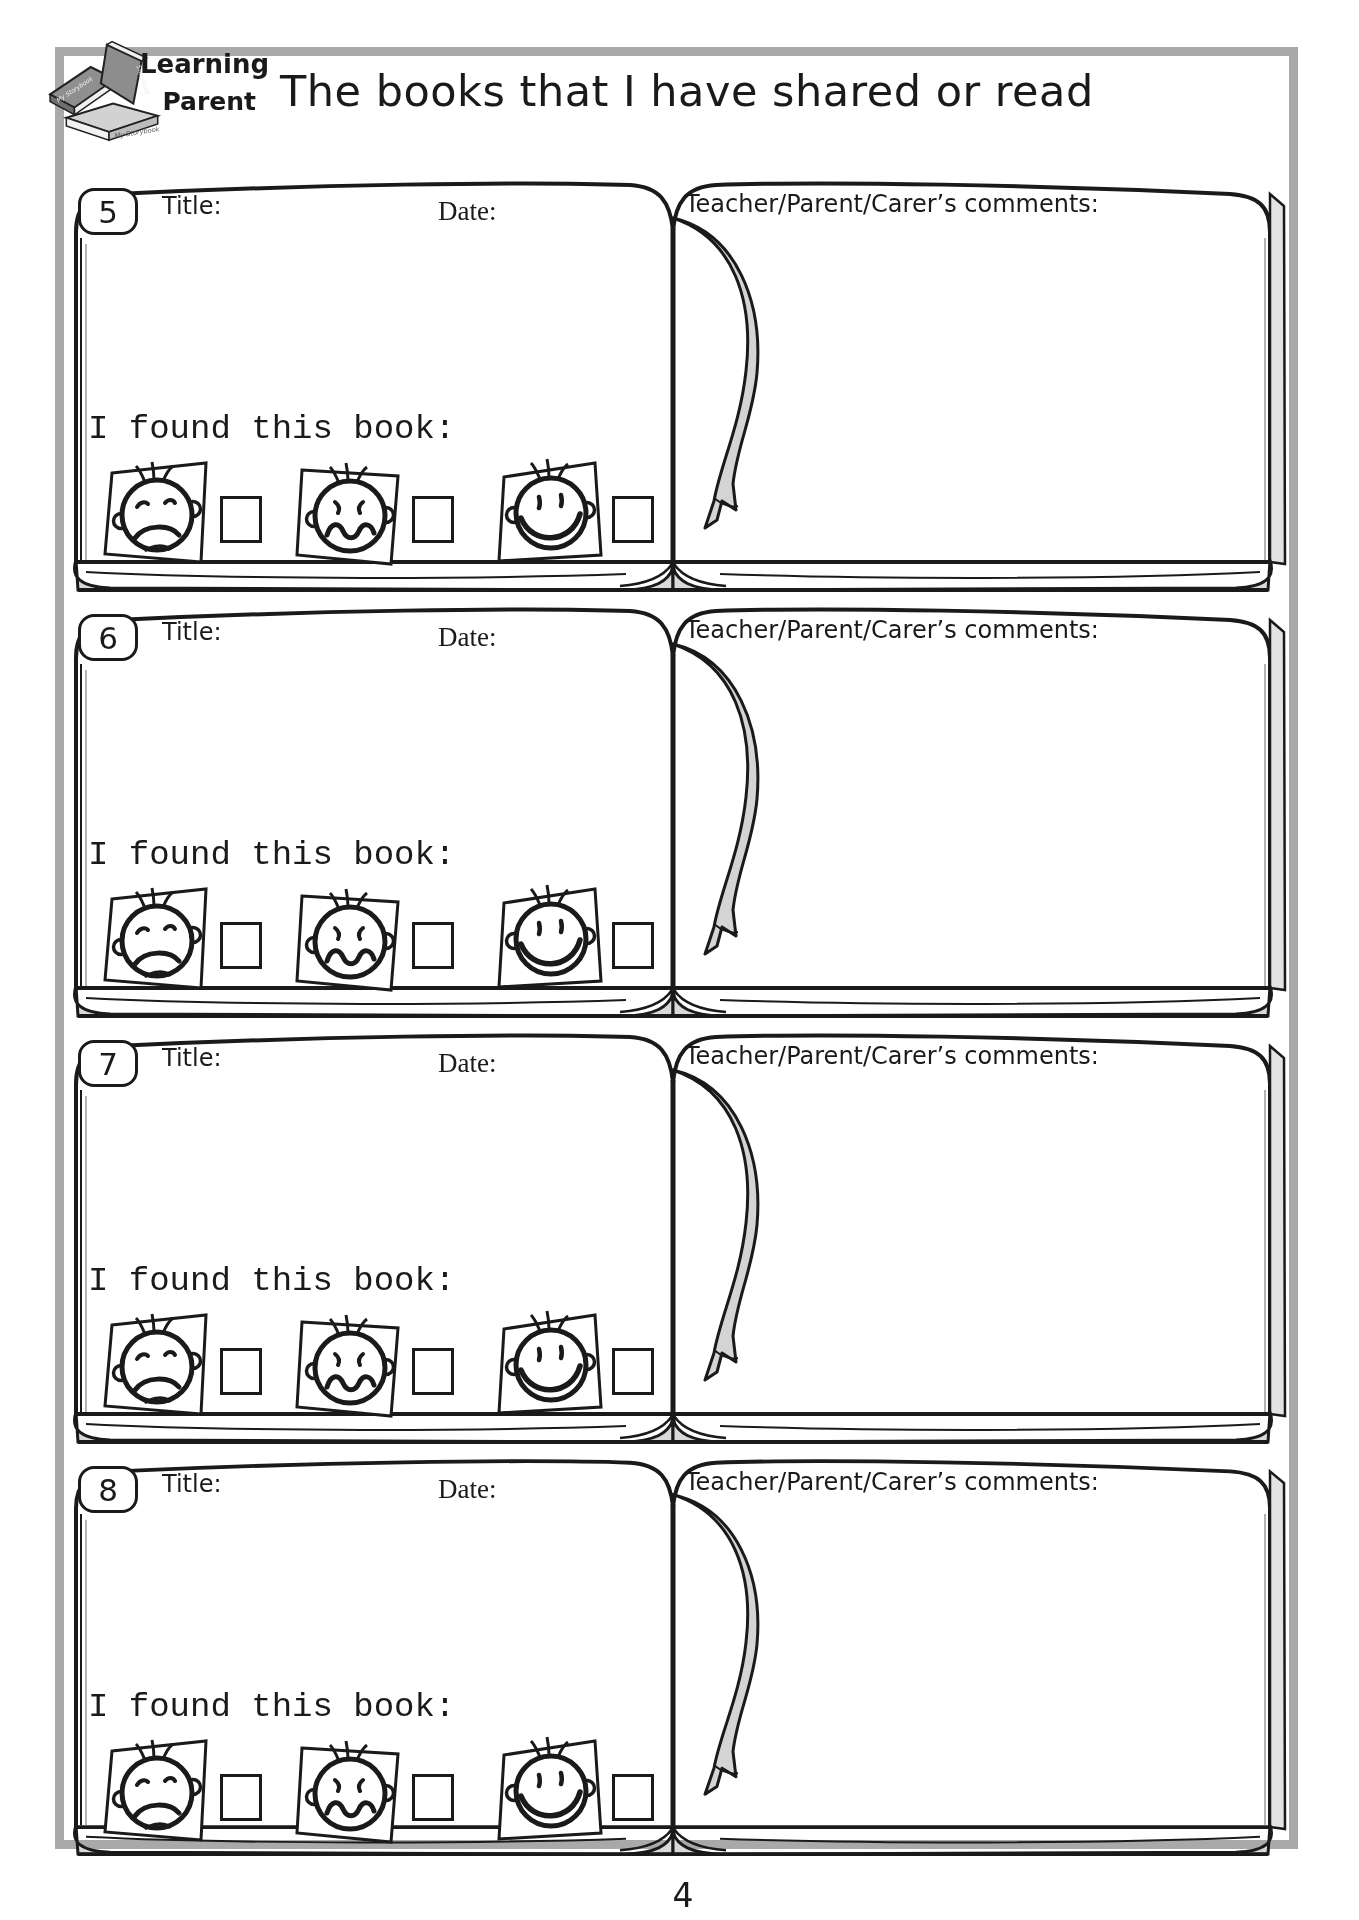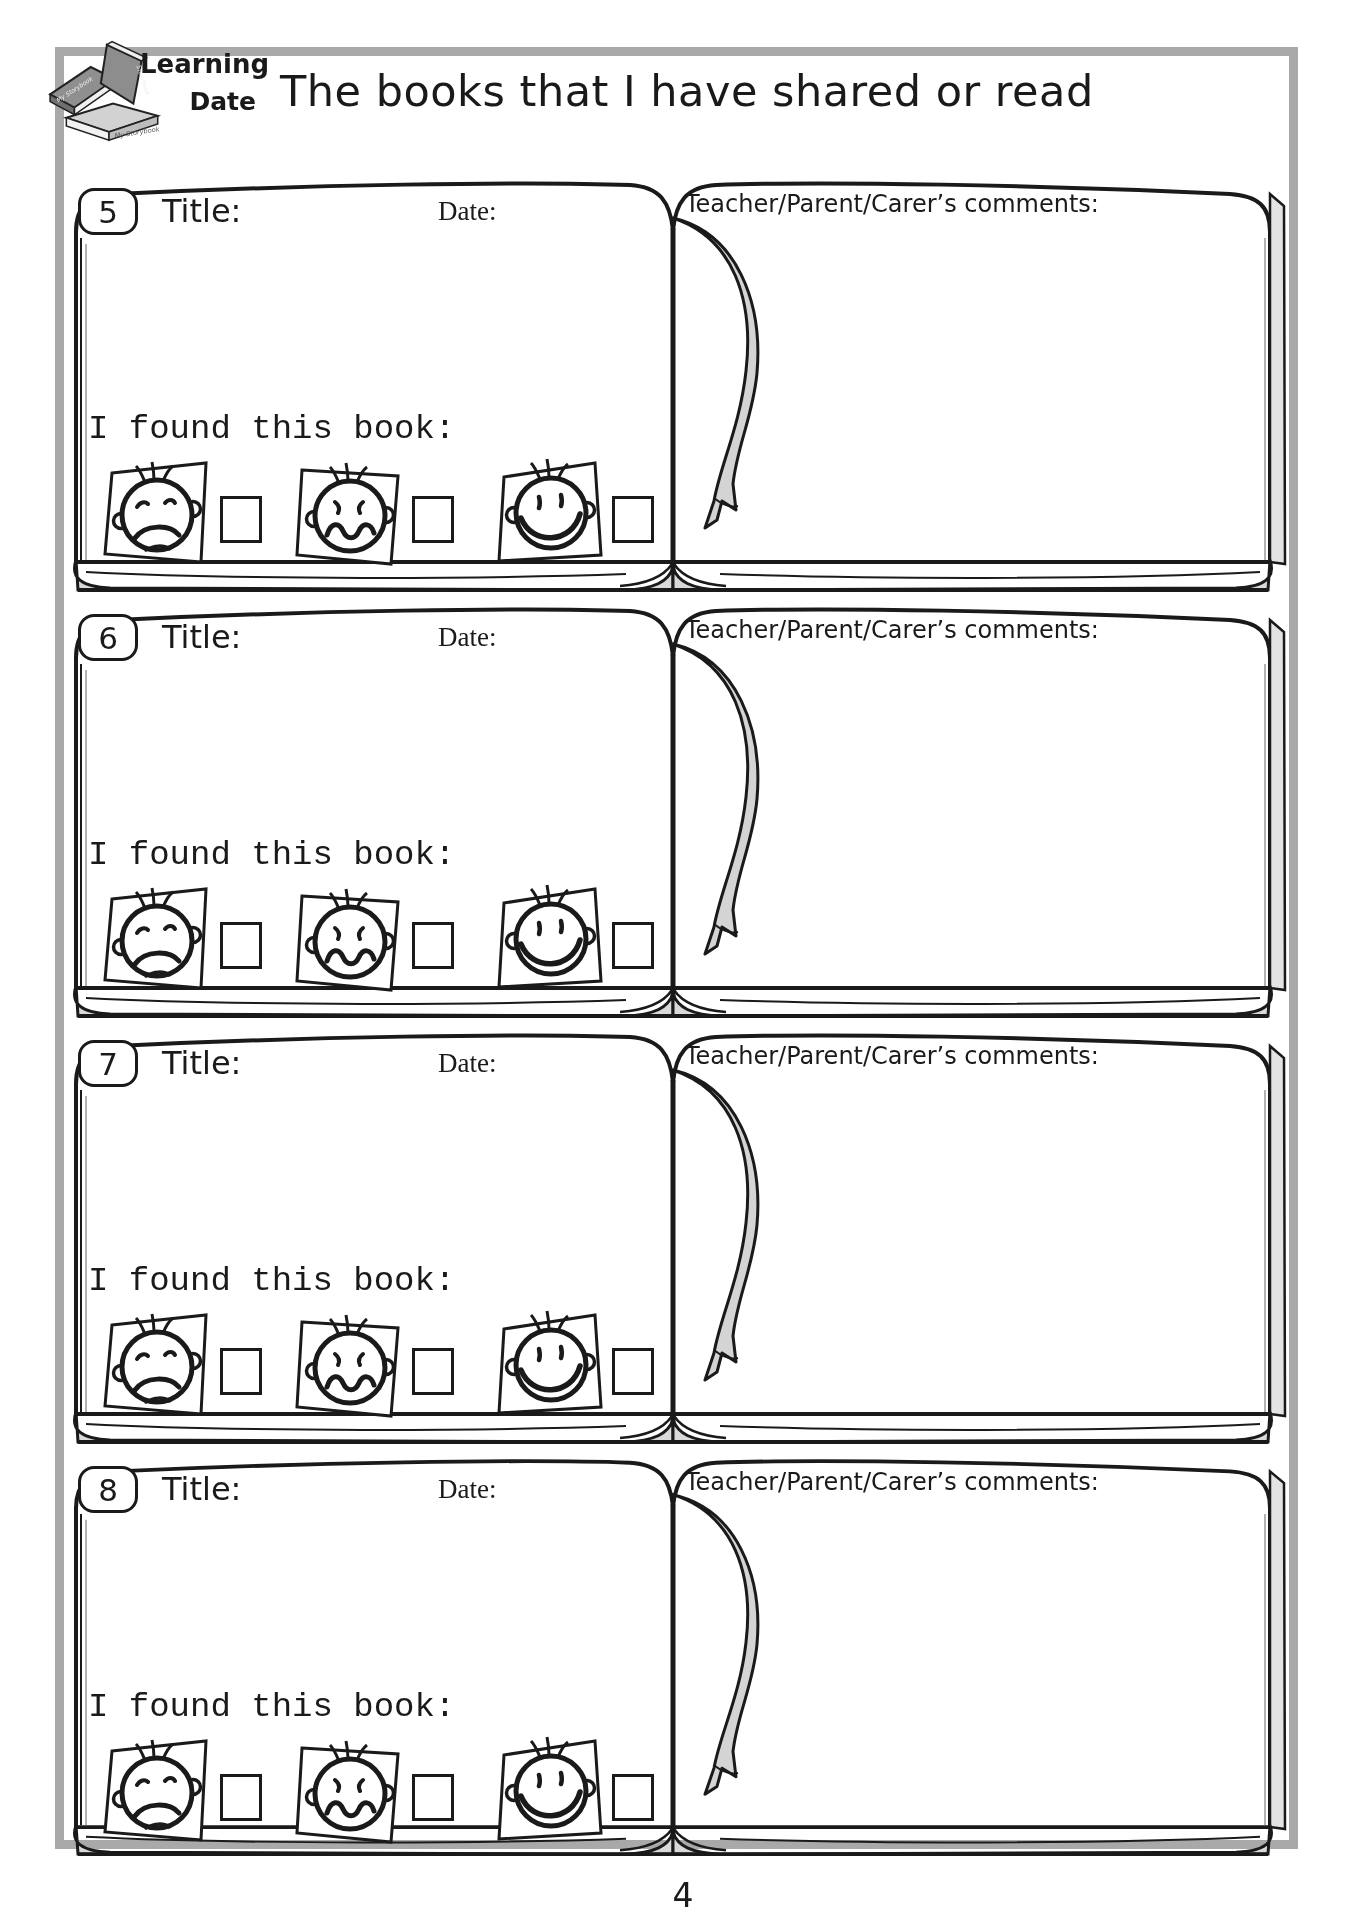--- a/index.html
+++ b/index.html
@@ -19,21 +19,21 @@
   .logo-text .l2 { font-size:25px; margin-top:8px; }
   .page-title { position:absolute; left:268px; top:54px; margin:12px; font-weight:400;
                 font-size:43px; letter-spacing:0.5px; white-space:nowrap; }
 
   .sec { position:absolute; left:64px; width:1240px; }
   .sec .art { position:absolute; left:0; top:0; width:100%; height:100%; }
   .badge { position:absolute; left:14px; top:12px; width:60px; height:47px;
            border:3.5px solid var(--ink); border-radius:16px; background:#fff;
            display:flex; align-items:center; justify-content:center; font-size:31px; }
   .lbl { position:absolute; white-space:nowrap; }
-  .title-lbl    { left:98px;  top:16px;  font-size:32px; }
+  .title-lbl    { left:98px;  top:16px;  font-size:24px; }
   .date-lbl     { left:374px; top:20px;  font-size:27px;font-family:Liberation Serif, serif; }
   .comments-lbl { left:621px; top:14px;  font-size:24px; }
   .found-lbl    { left:24px;  top:234px; font-size:34px;font-family:Liberation Mono, monospace; }
   .face { position:absolute; top:282px; width:112px; height:110px; }
   .face.f1 { left:36px; } .face.f2 { left:230px; } .face.f3 { left:430px; }
   .cbx { position:absolute; top:320px; width:42px; height:47px;
          border:3px solid var(--ink); background:#fff; }
   .cbx.c1 { left:156px; } .cbx.c2 { left:348px; } .cbx.c3 { left:548px; }
 
   .page-num { position:absolute; left:57px; width:1252px; top:1876px;
@@ -55,21 +55,21 @@
   <polygon points="62,6 67,3 101,19 96,22" fill="#efefef" stroke="#222" stroke-width="1.5"></polygon>
   <text transform="translate(91,27) rotate(72)" font-size="6" font-style="italic" fill="#eee">Storybook</text>
 
   <polygon points="22,78 68,64 112,76 64,92" fill="#d2d2d2" stroke="#222" stroke-width="2"></polygon>
   <polygon points="22,78 22,86 64,100 64,92" fill="#f2f2f2" stroke="#222" stroke-width="1.5"></polygon>
   <polygon points="64,92 112,76 112,84 64,100" fill="#bdbdbd" stroke="#222" stroke-width="1.5"></polygon>
   <text transform="translate(70,98) rotate(-9)" font-size="6.5" font-style="italic" fill="#555">My Storybook</text>
 </svg>
 <div class="logo-text">
   <div class="l1">Learning</div>
-  <div class="l2">Date</div>
+  <div class="l2">Parent</div>
 </div>
 
 <h1 class="page-title">The books that I have shared or read</h1>
 
 <div id="sections-host">
     <section class="sec" style="top: 176px; height: 418px;">
     <svg class="art" viewBox="0 0 1240 418" preserveAspectRatio="none">
 
       <path d="M12,56 C12,30 24,20 52,18 C240,9 460,5 566,9 C596,11 606,26 609,54 L609,386 L12,386 Z" fill="#fff" stroke="#1a1a1a" stroke-width="4"></path>
       <path d="M17,62 L17,384" stroke="#1a1a1a" stroke-width="2" fill="none"></path>

